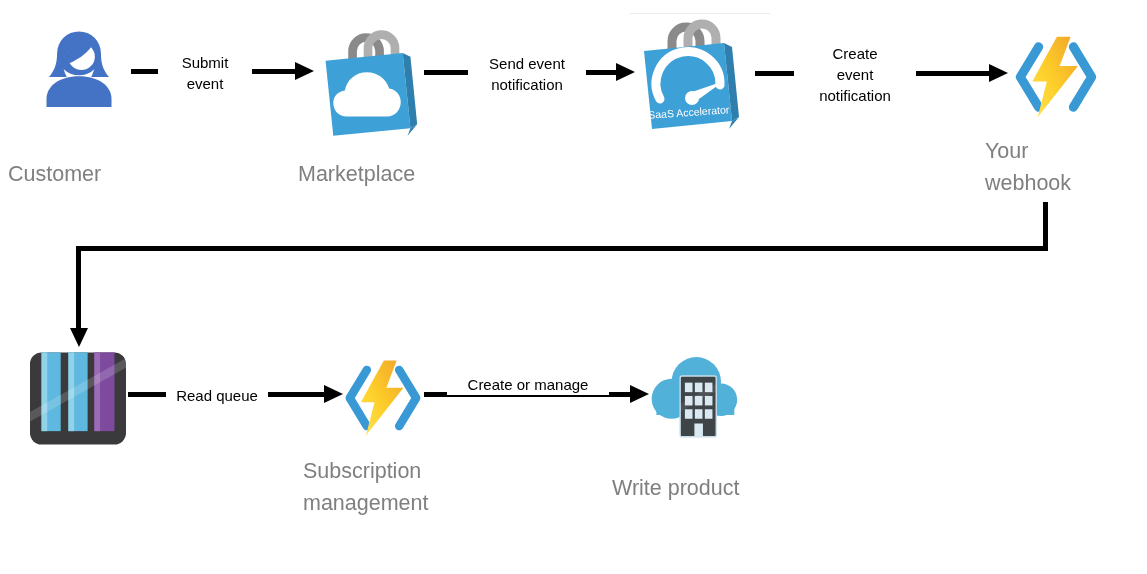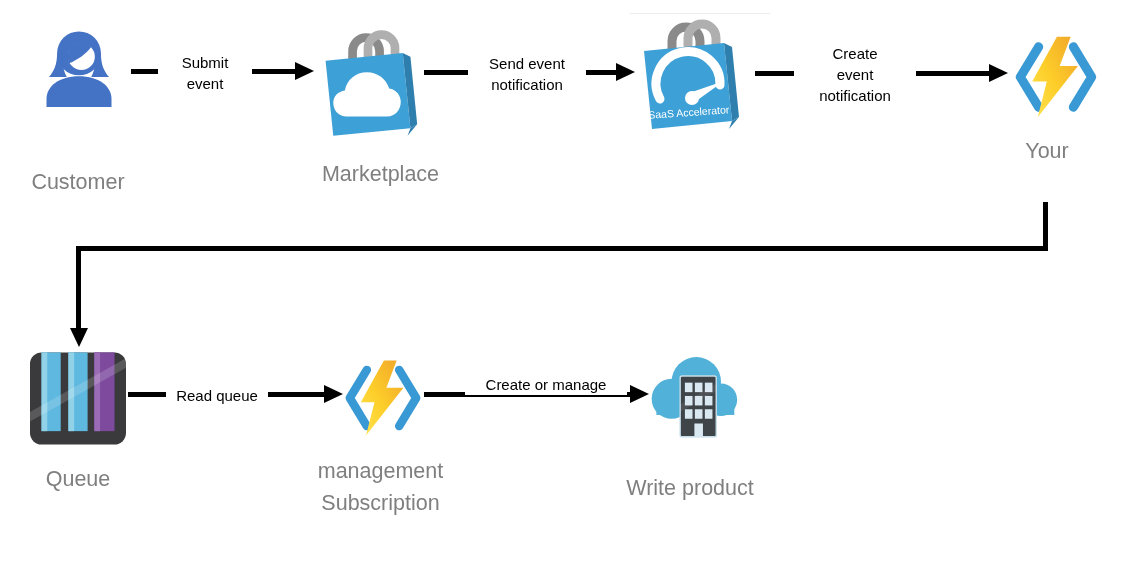--- a/index.html
+++ b/index.html
@@ -2,21 +2,21 @@
 <html><head>
 <meta charset="utf-8">
 <style>
   html,body{margin:0;padding:0;background:#fff;}
   #canvas{
     position:relative;width:1147px;height:574px;background:#ffffff;
     font-family:"Liberation Sans",sans-serif;overflow:hidden;
   }
   .node-label{
     position:absolute;color:#7f7f7f;font-size:21.5px;line-height:32px;
-    text-align:center;white-space:nowrap;
+    text-align:left;white-space:nowrap;
   }
   .edge-label{
     position:absolute;color:#000;font-size:15px;line-height:21px;
     text-align:center;background:#ffffff;white-space:nowrap;
   }
   .edge-label span{display:block;}
   .hline{position:absolute;height:5px;background:#000;}
   .vline{position:absolute;width:5px;background:#000;}
   .head-right{position:absolute;width:0;height:0;
     border-top:9px solid transparent;border-bottom:9px solid transparent;
@@ -44,21 +44,21 @@
   </svg>
 
   <svg class="icon" style="left:40px;top:22px" width="78" height="92" viewBox="0 0 96 96">
     <path fill="#4472C4" d="M8,96 L8,86 C8,70 24,58 48,58 C72,58 88,70 88,86 L88,96 Z"></path>
     <circle fill="#4472C4" cx="48" cy="30" r="27"></circle>
     <path fill="#4472C4" d="M21,30 C21,44 17,52 11,59 L33,59 C29,51 28,45 28,38 Z"></path>
     <path fill="#4472C4" d="M75,30 C75,44 79,52 85,59 L63,59 C67,51 68,45 68,38 Z"></path>
     <circle fill="#ffffff" cx="51" cy="34" r="16.5"></circle>
     <path fill="#4472C4" d="M51,17 C41,17 34,25 34,34 C34,37 35,40 36,42 C46,38 56,31 63,22 C60,19 56,17 51,17 Z"></path>
   </svg>
-  <div class="node-label" style="left:8px;top:166px;width:140px">Customer</div>
+  <div class="node-label" style="left:8px;top:158px;width:140px">Customer</div>
 
   <div>
     <div class="hline" style="left:131px;top:69px;width:164px"></div>
     <div class="head-right" style="left:295px;top:62px"></div>
     <div class="edge-label" style="left:158px;top:52px;width:94px">
       <span>Submit</span>
       <span>event</span>
     </div>
   </div>
 
@@ -108,20 +108,21 @@
     </div>
   </div>
 
   <svg class="icon" style="left:1013px;top:36px" width="86" height="82" viewBox="0 0 94 88">
     <path d="M28,11 L8,44 L28,77" stroke="#3899D5" stroke-width="10" fill="none" stroke-linecap="round" stroke-linejoin="round"></path>
     <path d="M66,11 L86,44 L66,77" stroke="#3899D5" stroke-width="10" fill="none" stroke-linecap="round" stroke-linejoin="round"></path>
     <polygon fill="url(#boltGrad)" points="48,0 21,49 37,49 27,88 71,32 51,32 63,0"></polygon>
   </svg>
   <div class="node-label" style="left:985px;top:135px;width:124px">
     <div>Your</div>
+    <div>webhook</div>
   </div>
 
   <div>
     <div class="vline" style="left:1043px;top:202px;height:48px"></div>
     <div class="hline" style="left:76px;top:246px;width:972px"></div>
     <div class="vline" style="left:76px;top:246px;height:83px"></div>
     <div class="head-down" style="left:70px;top:328px"></div>
     <div class="edge-label" style="left:771px;top:227px;width:168px">
     </div>
   </div>
@@ -129,44 +130,43 @@
   <svg class="icon" style="left:30px;top:352px" width="96" height="93" viewBox="0 0 100 96">
     <rect x="0" y="0" width="100" height="96" rx="12" fill="#3A3A3C"></rect>
     <rect x="12" y="0" width="20" height="82" fill="#5FB8DF"></rect>
     <rect x="12" y="0" width="6" height="82" fill="#92D2E9"></rect>
     <rect x="40" y="0" width="20" height="82" fill="#5FB8DF"></rect>
     <rect x="40" y="0" width="6" height="82" fill="#92D2E9"></rect>
     <rect x="67" y="0" width="21" height="82" fill="#7D4A9E"></rect>
     <rect x="67" y="0" width="6" height="82" fill="#9B6CB6"></rect>
     <polygon points="0,62 100,6 100,16 0,72" fill="#ffffff" opacity="0.16"></polygon>
   </svg>
-  <div class="node-label" style="left:17px;top:463px;width:122px">Queue</div>
 
   <div>
     <div class="hline" style="left:128px;top:392px;width:196px"></div>
     <div class="head-right" style="left:324px;top:385px"></div>
     <div class="edge-label" style="left:166px;top:385px;width:102px">
       <span>Read queue</span>
     </div>
   </div>
 
   <svg class="icon" style="left:343px;top:357px" width="80" height="82" viewBox="0 0 94 88">
     <path d="M28,11 L8,44 L28,77" stroke="#3899D5" stroke-width="10" fill="none" stroke-linecap="round" stroke-linejoin="round"></path>
     <path d="M66,11 L86,44 L66,77" stroke="#3899D5" stroke-width="10" fill="none" stroke-linecap="round" stroke-linejoin="round"></path>
     <polygon fill="url(#boltGrad)" points="48,0 21,49 37,49 27,88 71,32 51,32 63,0"></polygon>
   </svg>
   <div class="node-label" style="left:303px;top:455px;width:155px">
+    <div>Subscription</div>
     <div>management</div>
-    <div>Subscription</div>
   </div>
 
   <div>
     <div class="hline" style="left:424px;top:392px;width:206px"></div>
     <div class="head-right" style="left:630px;top:385px"></div>
-    <div class="edge-label" style="left:465px;top:374px;width:162px">
+    <div class="edge-label" style="left:447px;top:374px;width:162px">
       <span>Create or manage</span>
     </div>
   </div>
 
   <svg class="icon" style="left:645px;top:347px" width="95" height="96" viewBox="0 0 100 100">
     <g>
       <circle cx="28" cy="54" r="21" fill="#52B1D8"></circle>
       <circle cx="54" cy="36" r="26" fill="#52B1D8"></circle>
       <circle cx="80" cy="55" r="17" fill="#52B1D8"></circle>
       <rect x="12" y="50" width="82" height="21" fill="#52B1D8"></rect>

